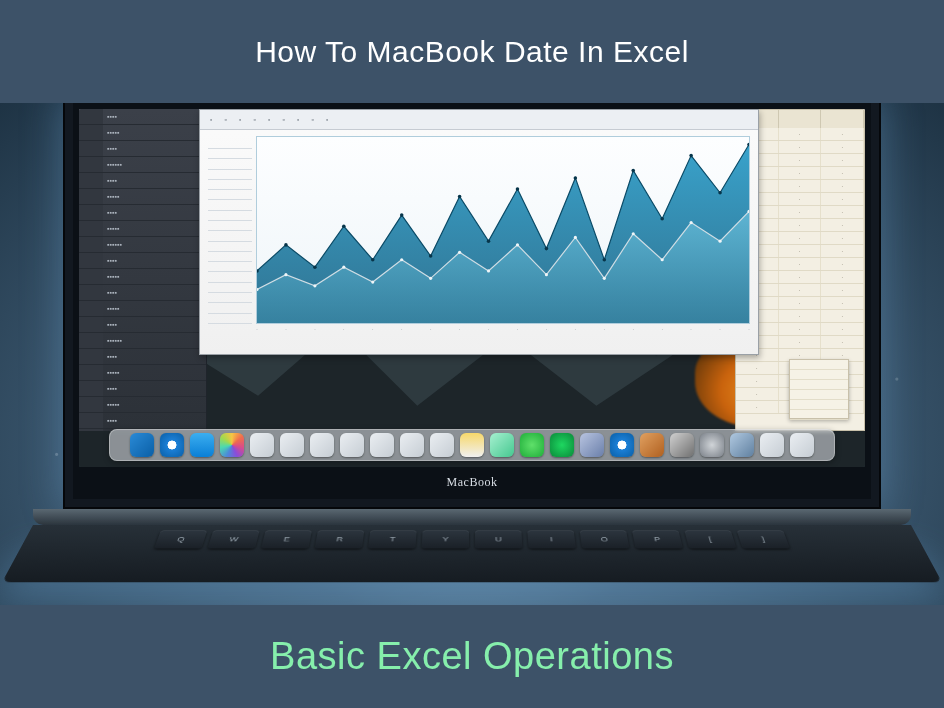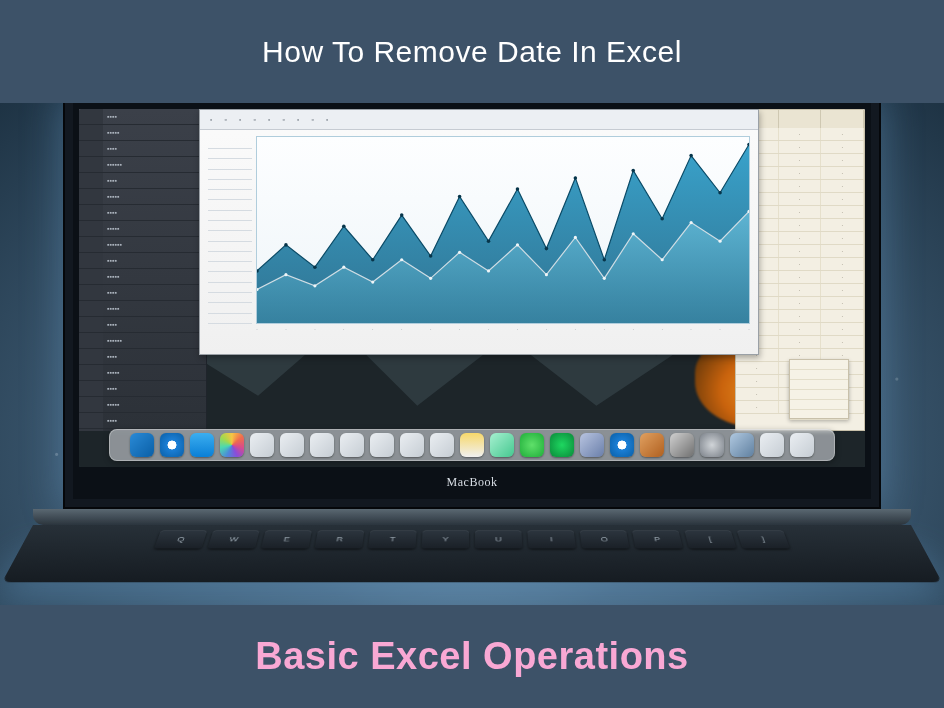--- a/index.html
+++ b/index.html
@@ -3,21 +3,21 @@
 <meta charset="utf-8">
 <style>
   * { margin: 0; padding: 0; box-sizing: border-box; }
   body { width: 944px; height: 708px; overflow: hidden; font-family: -apple-system, "Segoe UI", Arial, sans-serif; background: #3d5268; }
   .wrap { width: 944px; height: 708px; position: relative; background: #3d5268; }
 
   .top-band { height: 103px; background: #3d5268; display: flex; align-items: center; justify-content: center; }
   .top-band h1 { color: #fff; font-size: 30px; font-weight: 500; letter-spacing: 0.5px; }
 
   .bottom-band { height: 103px; background: #3d5268; display: flex; align-items: center; justify-content: center; }
-  .bottom-band h2 { color: #f9a8d4; font-size: 38px; font-weight: 700; letter-spacing: 0.5px; }
+  .bottom-band h2 { color: #86efac; font-size: 38px; font-weight: 400; letter-spacing: 0.5px; }
 
   .hero { position: relative; width: 944px; height: 502px; overflow: hidden; background: radial-gradient(ellipse at 50% 70%, #7aa6c7 0%, #4a6a85 35%, #1e3344 100%); }
 
   
   .hero::before, .hero::after { content:""; position:absolute; inset:0; pointer-events:none; }
   .hero::before { background:
      radial-gradient(circle at 8% 20%, rgba(255,255,255,.25) 1px, transparent 2px),
      radial-gradient(circle at 14% 48%, rgba(255,255,255,.18) 1px, transparent 2px),
      radial-gradient(circle at 6% 70%, rgba(255,255,255,.22) 1px, transparent 2px),
      radial-gradient(circle at 92% 15%, rgba(255,255,255,.25) 1px, transparent 2px),
@@ -79,21 +79,21 @@
 
   
   .mini-sheet { position:absolute; right:16px; bottom:48px; width:60px; height:60px; background:#f6f2e6; border:1px solid #c8c0aa; box-shadow:0 2px 4px rgba(0,0,0,.3); }
   .mini-sheet div{ height:10px; border-bottom:1px solid #e3ddc9; }
 </style>
 </head>
 <body>
 <div class="wrap">
 
 <div class="top-band">
-  <h1>How To Remove Date In Excel</h1>
+  <h1>How To MacBook Date In Excel</h1>
 </div>
 
 <div class="hero">
   <div class="laptop">
     <div class="screen-frame">
       <div class="screen">
 
         <div class="wallpaper"></div>
         <div class="mountains">
           <svg viewBox="0 0 790 362" preserveAspectRatio="none">

